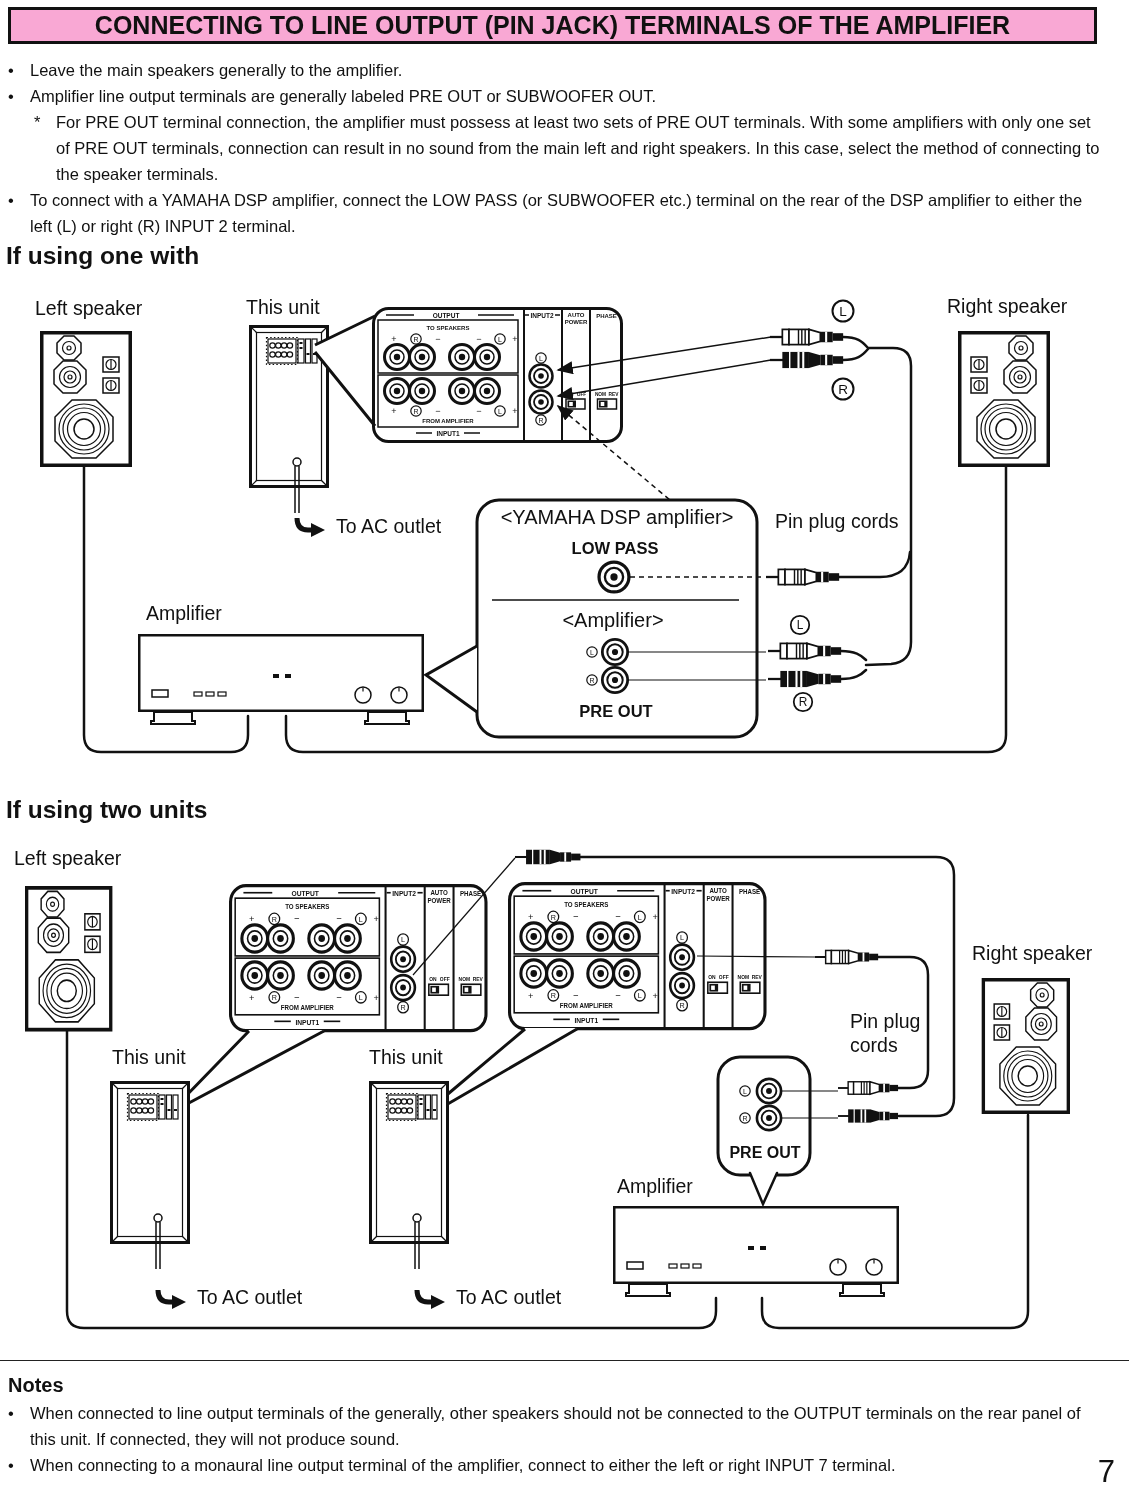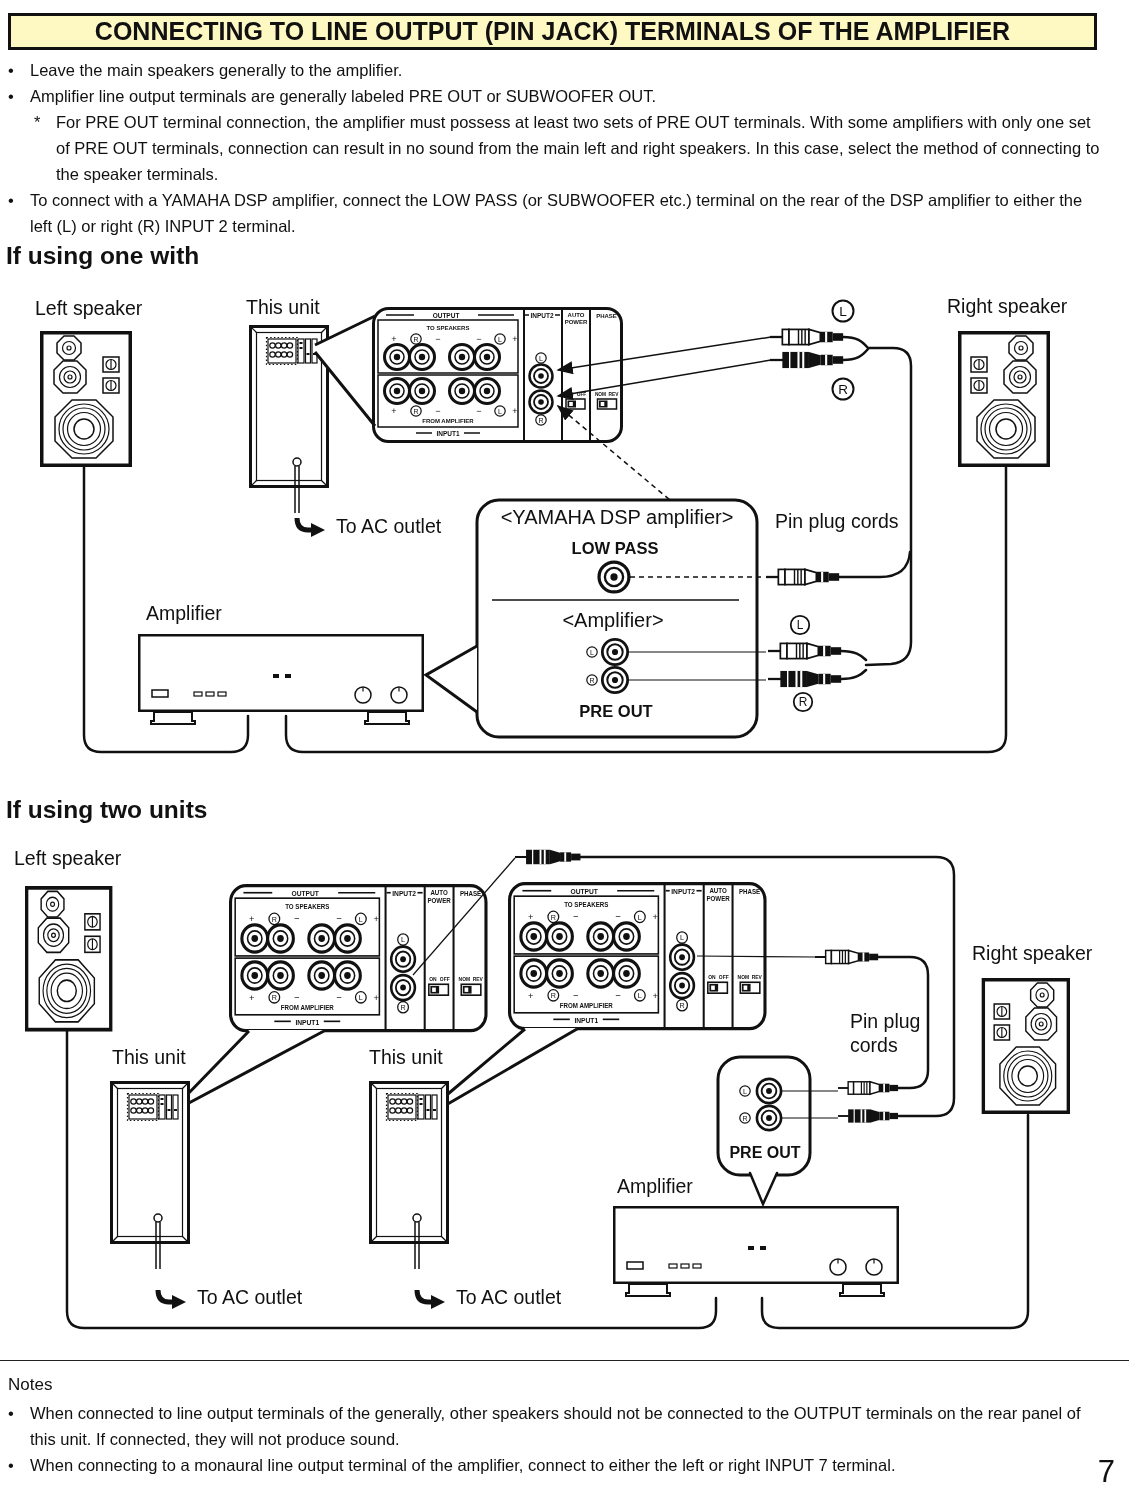--- a/index.html
+++ b/index.html
@@ -1,28 +1,28 @@
 <!DOCTYPE html>
 <html><head>
 <meta charset="utf-8">
 <style>
   html,body{margin:0;padding:0;background:#fff;}
   .page{position:relative;width:1129px;height:1495px;background:#fff;overflow:hidden;
         font-family:"Liberation Sans",sans-serif;color:#111;}
-  .titlebar{position:absolute;left:8px;top:13px;width:1083px;height:31px;background:#fef9c3;
+  .titlebar{position:absolute;left:8px;top:7px;width:1083px;height:31px;background:#f9a8d4;
         border:3px solid #111;display:flex;align-items:center;justify-content:center;
         font-size:25px;font-weight:bold;letter-spacing:0px;white-space:nowrap;}
   .intro{position:absolute;left:8px;top:57px;width:1098px;font-size:16.5px;line-height:26px;}
   .b-row{display:flex;}
   .b-row.sub{margin-left:26px;}
   .b-marker{flex:none;width:22px;}
   .b-text{flex:1;}
   .h2{position:absolute;left:6px;font-size:24.5px;font-weight:bold;}
   .notes{position:absolute;left:8px;top:1372px;width:1090px;font-size:16.5px;line-height:26px;}
-  .notes-h{font-weight:normal;font-size:17px;margin-bottom:2px;}
+  .notes-h{font-weight:bold;font-size:20px;margin-bottom:2px;}
   .rule{position:absolute;left:0;top:1360px;width:1129px;height:0;border-top:1.8px solid #222;}
   .pagenum{position:absolute;right:14px;top:1454px;font-size:31px;}
   svg{position:absolute;left:0;top:0;}
   svg text{fill:#111;font-family:"Liberation Sans",sans-serif;}
   .b{font-weight:bold;}
   .k12{stroke:#111;stroke-width:1.2;fill:none;}
   .k15{stroke:#111;stroke-width:1.5;fill:none;}
   .k2{stroke:#111;stroke-width:2;fill:none;}
   .k25{stroke:#111;stroke-width:2.5;fill:none;stroke-linecap:round;}
   .k3{stroke:#111;stroke-width:3;fill:none;}

